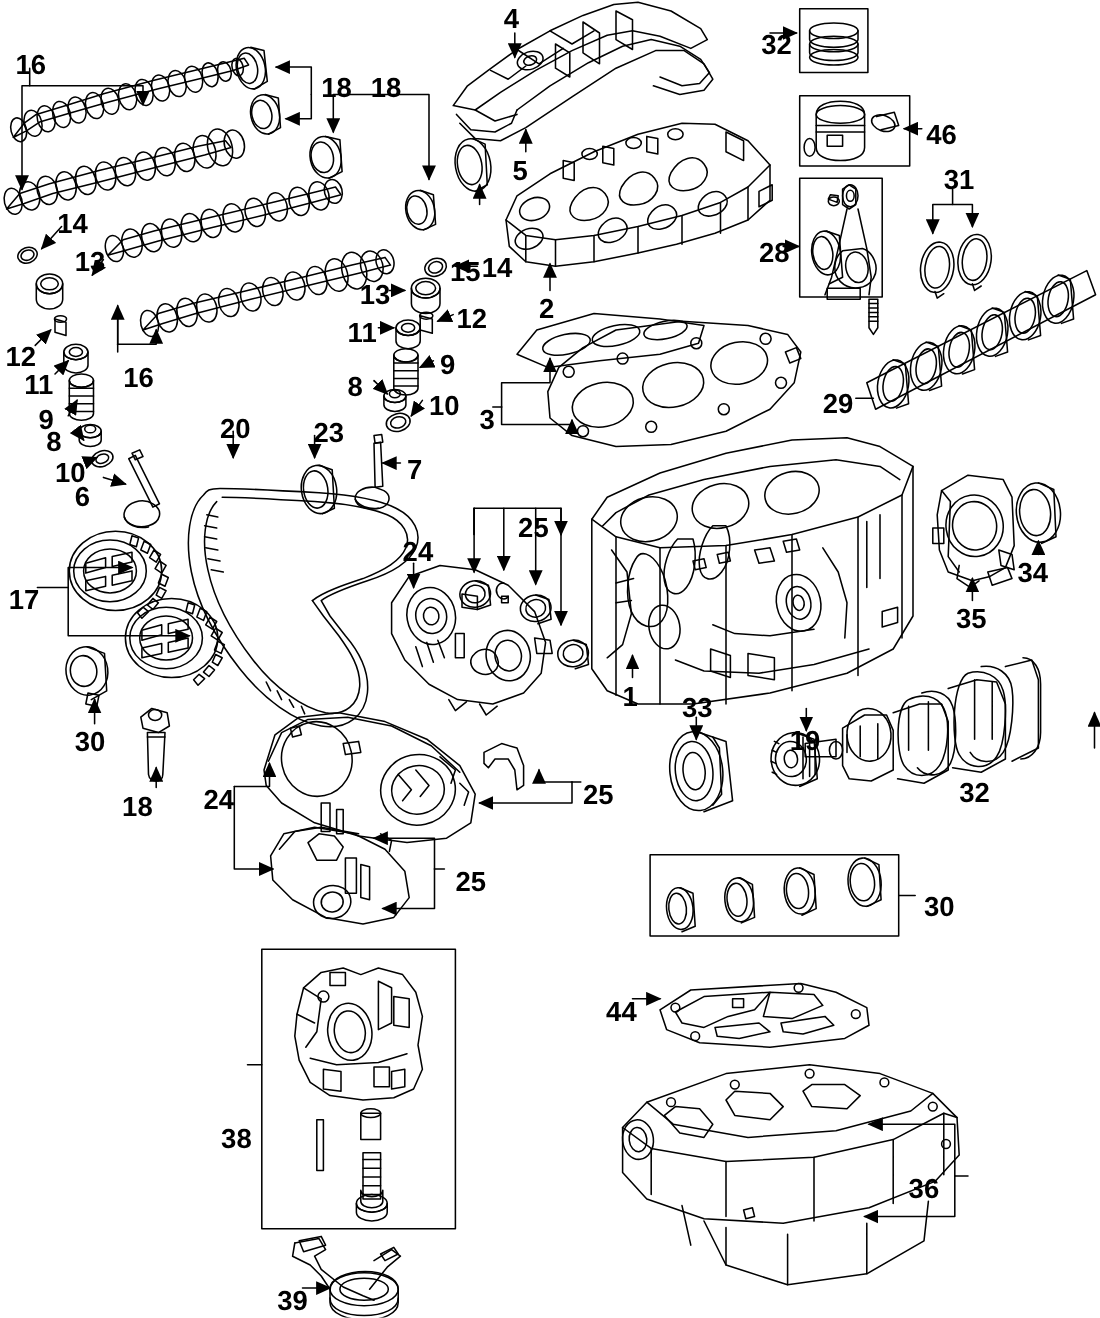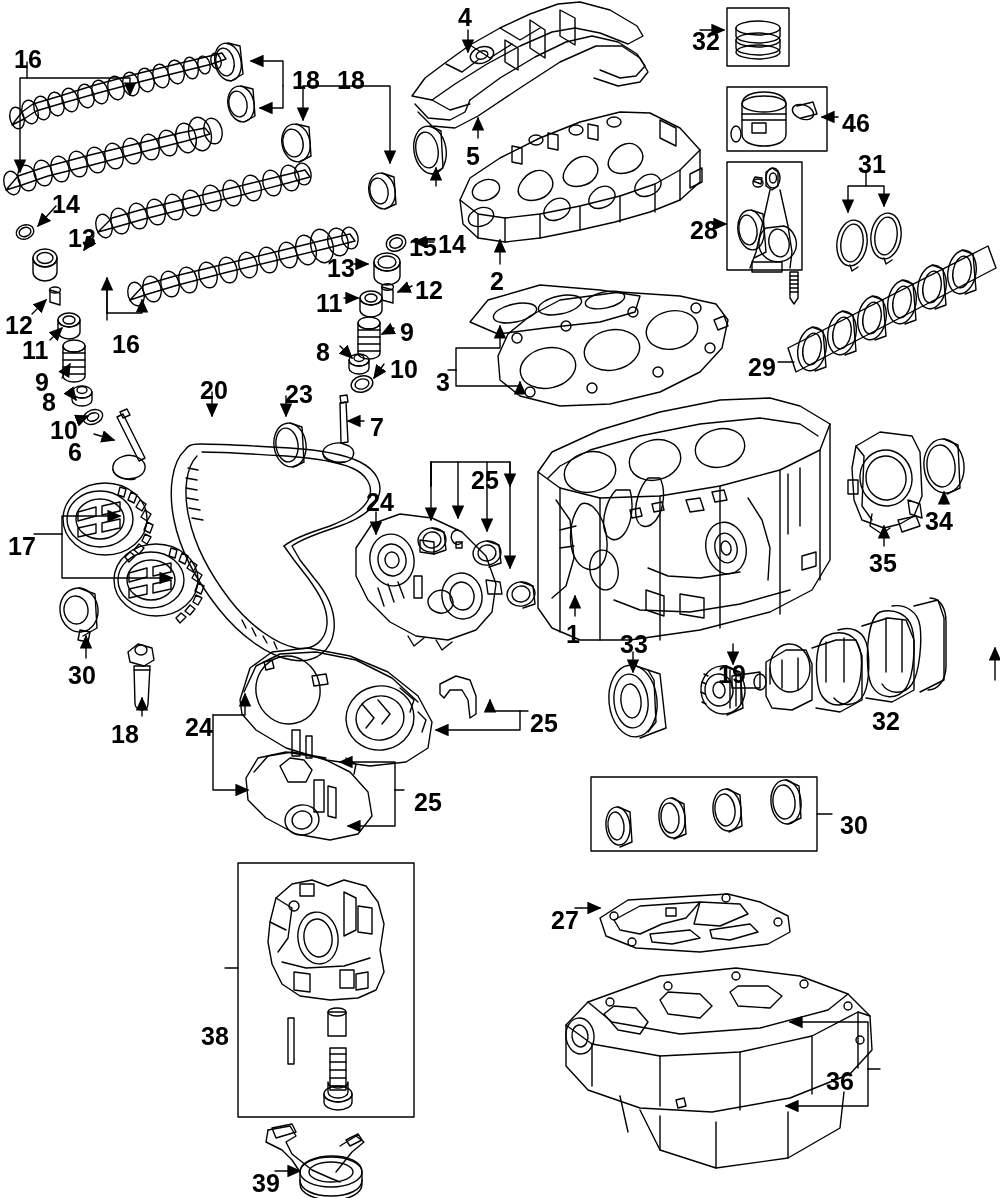--- a/index.html
+++ b/index.html
@@ -775,17 +775,17 @@
 <div class="lbl" style="left: 842px; top: 111px; transform: translateY(0px);">46</div>
 <div class="lbl" style="left: 690px; top: 218px; transform: translateY(0px);">28</div>
 <div class="lbl" style="left: 748px; top: 355px; transform: translateY(0px);">29</div>
 <div class="lbl" style="left: 840px; top: 813px; transform: translateY(0px);">30</div>
 <div class="lbl" style="left: 858px; top: 152px; transform: translateY(0px);">31</div>
 <div class="lbl" style="left: 872px; top: 709px; transform: translateY(0px);">32</div>
 <div class="lbl" style="left: 620px; top: 632px; transform: translateY(0px);">33</div>
 <div class="lbl" style="left: 925px; top: 509px; transform: translateY(0px);">34</div>
 <div class="lbl" style="left: 869px; top: 551px; transform: translateY(0px);">35</div>
 <div class="lbl" style="left: 826px; top: 1069px; transform: translateY(0px);">36</div>
-<div class="lbl" style="left: 551px; top: 908px; transform: translateY(0px);">27</div>
+<div class="lbl" style="left: 551px; top: 908px; transform: translateY(0px);">44</div>
 <div class="lbl" style="left: 201px; top: 1024px; transform: translateY(0px);">38</div>
 <div class="lbl" style="left: 252px; top: 1171px; transform: translateY(0px);">39</div>
 
 </div>
 
 </body></html>

